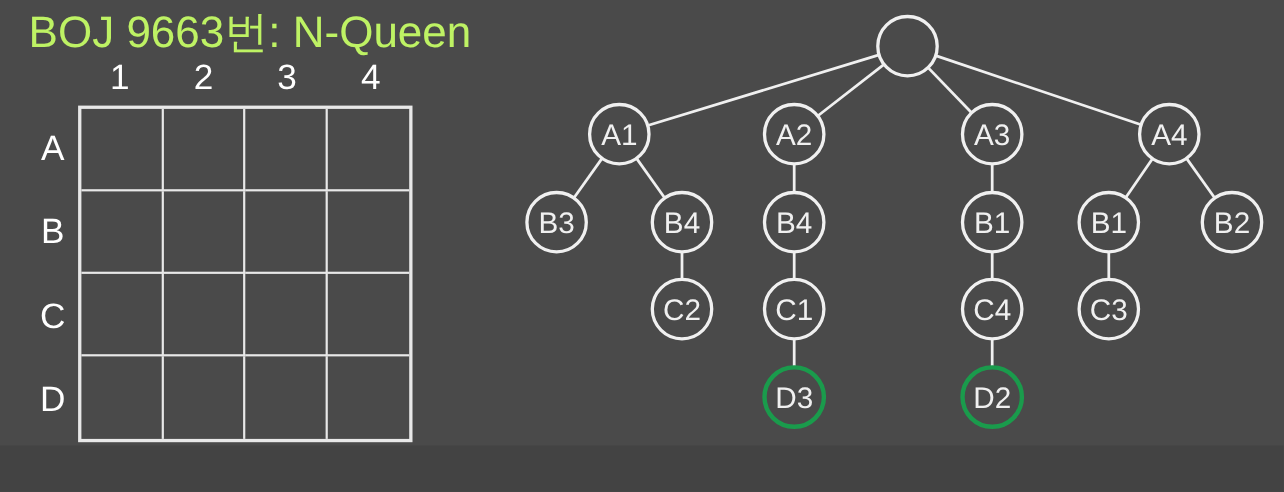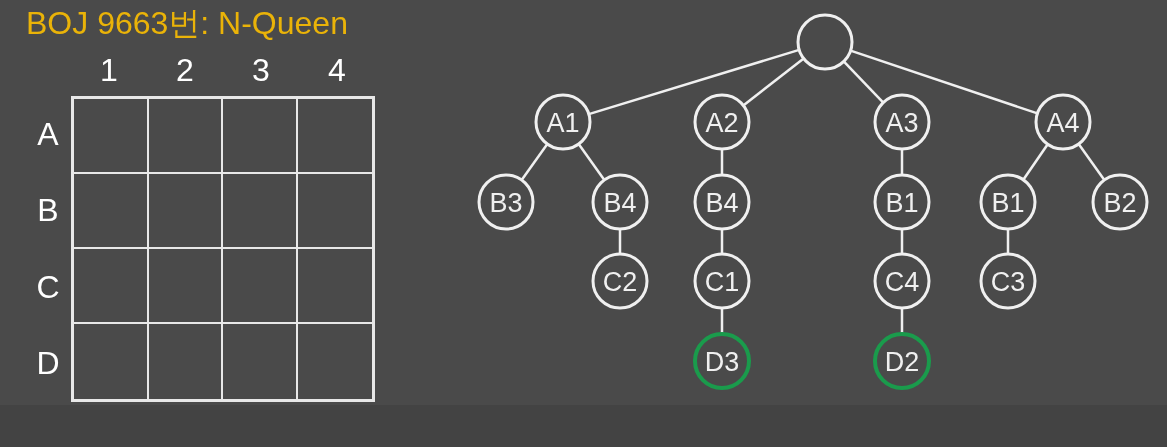--- a/index.html
+++ b/index.html
@@ -8,21 +8,21 @@
     background:#4a4a4a;
     font-family:"Liberation Sans","DejaVu Sans",sans-serif;
     overflow:hidden;position:relative;
   }
   #bottom-band{
     position:absolute;left:0;bottom:0;width:1167px;height:42px;
     background:#434343;
   }
   #title{
     position:absolute;left:26px;top:2px;
-    font-size:32px;color:#eab308;white-space:nowrap;
+    font-size:40px;color:#bef264;white-space:nowrap;
     letter-spacing:0px;
   }
   
   #board-wrap{position:absolute;left:0;top:0;width:440px;height:447px;}
   .col-label{
     position:absolute;font-size:32px;color:#ffffff;
     width:76px;text-align:center;top:52px;
   }
   .row-label{
     position:absolute;font-size:32px;color:#ffffff;

